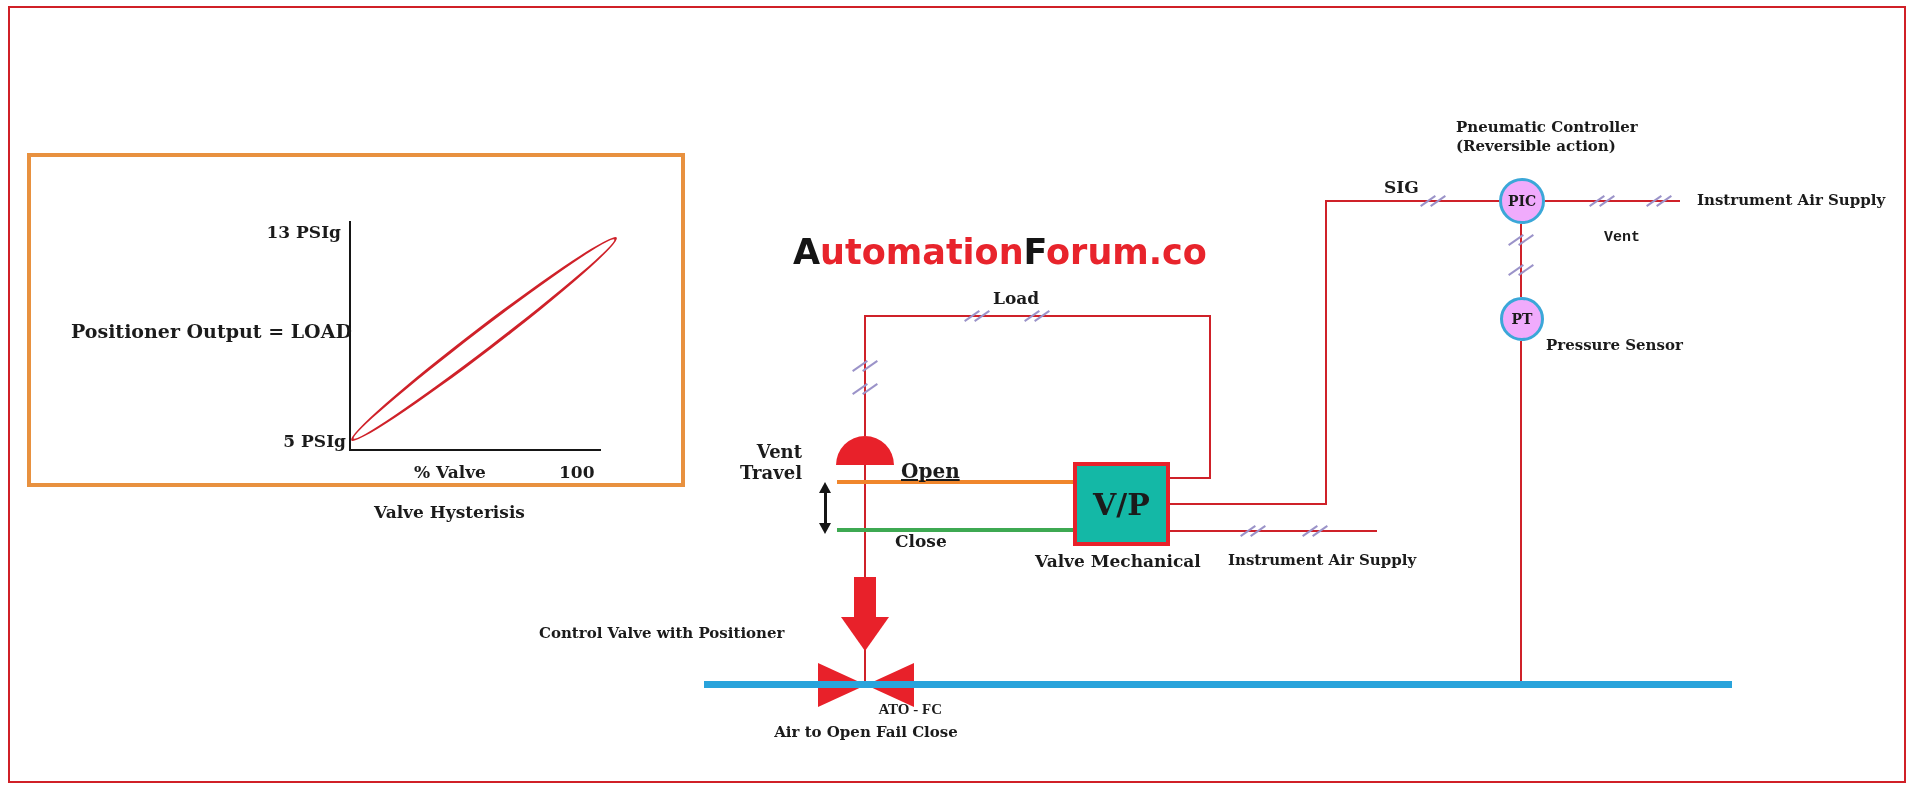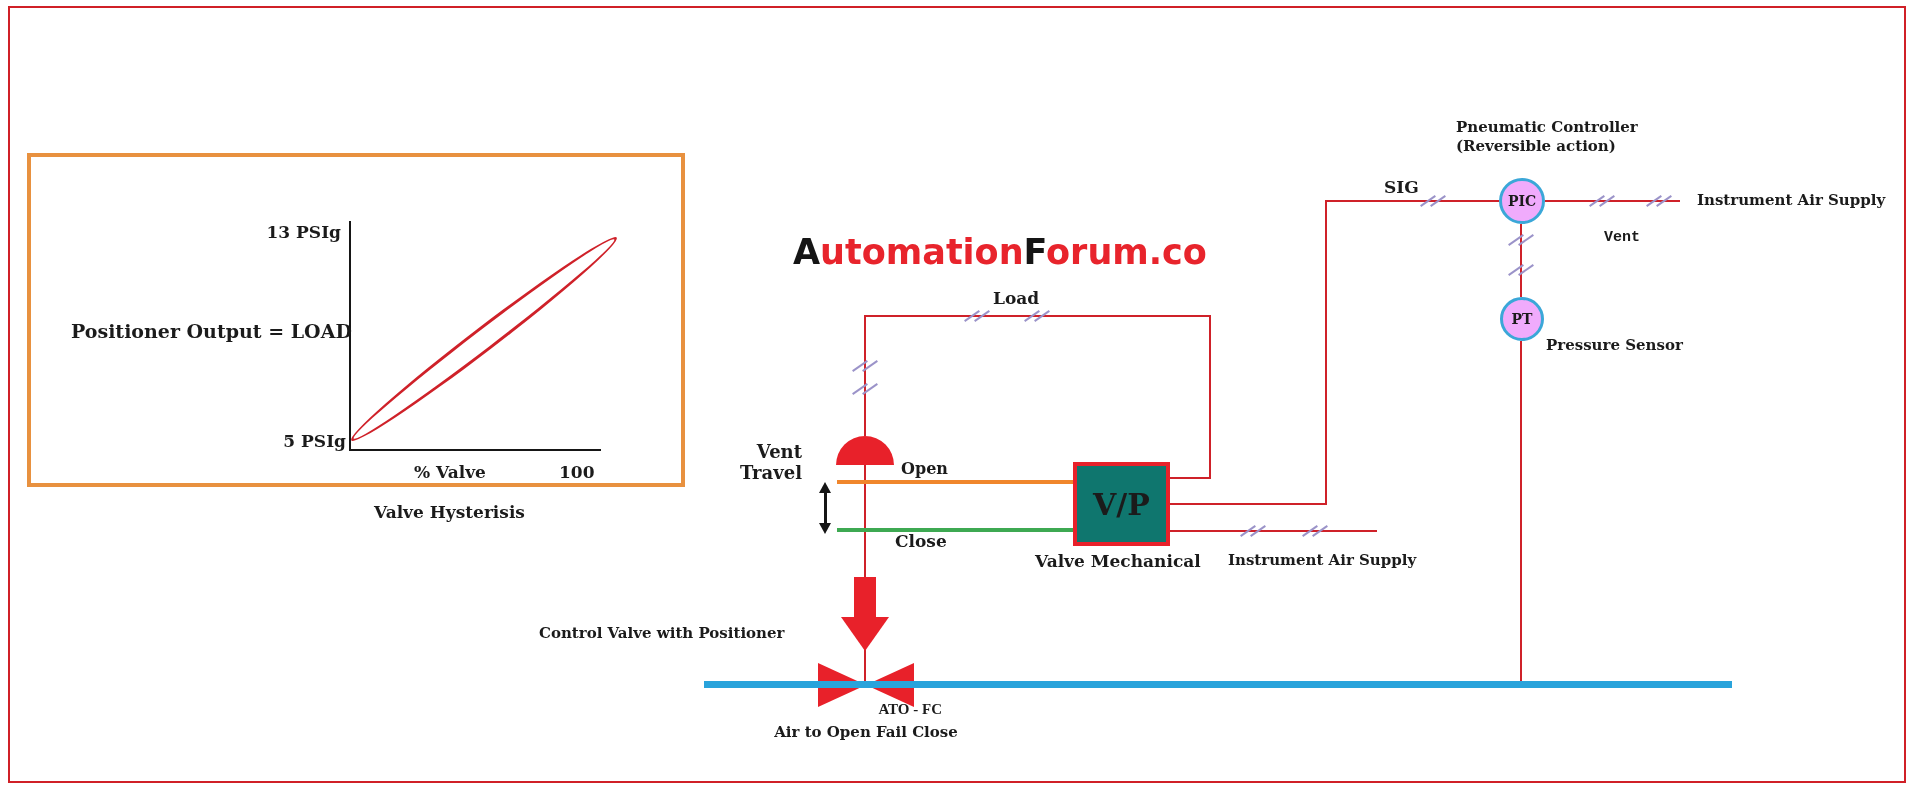--- a/index.html
+++ b/index.html
@@ -29,21 +29,21 @@
   #outer-border{position:absolute;left:8px;top:6px;width:1898px;height:777px;box-sizing:border-box;
      border:2px solid var(--border-red);}
   #hys-panel{position:absolute;left:27px;top:153px;width:658px;height:334px;box-sizing:border-box;
      border:4px solid var(--orange-border);background:#fff;padding-left:8px;}
   #hys-ellipse{position:absolute;left:286px;top:170px;width:334px;height:24px;box-sizing:border-box;
      border:3px solid var(--line-red);border-radius:50%;transform:rotate(-37.4deg);}
   #logo{position:absolute;left:793px;top:200px;font-family:"DejaVu Sans",sans-serif;font-weight:bold;
      font-size:35px;letter-spacing:0px;white-space:nowrap;margin-top:32px;}
   .lg-k{color:#151515;} .lg-r{color:#e8242c;}
   #vp-box{position:absolute;left:1073px;top:462px;width:97px;height:84px;box-sizing:border-box;
-     border:4px solid var(--shape-red);background:#0f766e;display:flex;align-items:center;justify-content:center;
+     border:4px solid var(--shape-red);background:#14b8a6;display:flex;align-items:center;justify-content:center;
      font-family:"DejaVu Serif",serif;font-weight:bold;font-size:30px;color:var(--text-black);}
   .tri{position:absolute;width:0;height:0;}
 </style>
 </head>
 <body>
 
 <div id="canvas">
 
   <div id="outer-border"></div>
 
@@ -151,21 +151,21 @@
   </div>
   <div class="circle" style="left:1500px;top:297px;width:44px;height:44px;">
     <span>PT</span>
   </div>
 
   <div class="t" style="left:993px;top:288px;font-size:17px;">Load</div>
   <div class="t" style="left:700px;top:441px;width:102px;text-align:right;font-size:18px;line-height:21px;">
     <div>Vent</div>
     <div>Travel</div>
   </div>
-  <div class="t" style="left:901px;top:459px;font-size:16px;">Open</div>
+  <div class="t" style="left:901px;top:459px;font-size:20px;text-decoration:underline;">Open</div>
   <div class="t" style="left:895px;top:531px;font-size:17px;">Close</div>
   <div class="t" style="left:1035px;top:551px;font-size:17px;">Valve Mechanical</div>
   <div class="t" style="left:1228px;top:551px;">Instrument Air Supply</div>
   <div class="t" style="left:1384px;top:177px;font-size:17px;">SIG</div>
   <div class="t" style="left:1456px;top:118px;line-height:19px;">
     <div>Pneumatic Controller</div>
     <div>(Reversible action)</div>
   </div>
   <div class="t" style="left:1697px;top:191px;">Instrument Air Supply</div>
   <div class="t" style="left:1604px;top:229px;font-family:Liberation Mono, monospace;">Vent</div>

